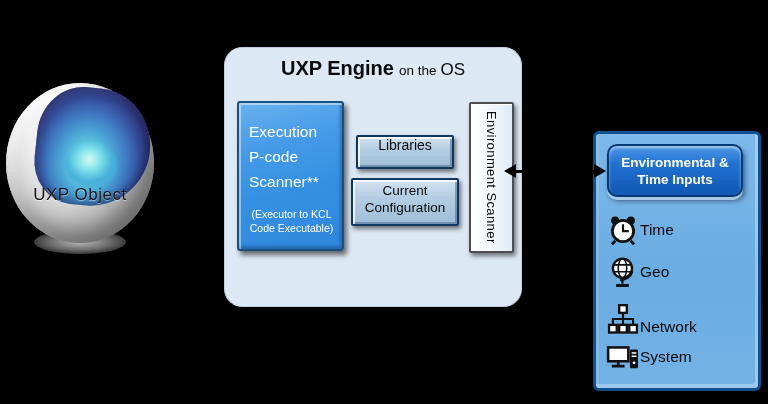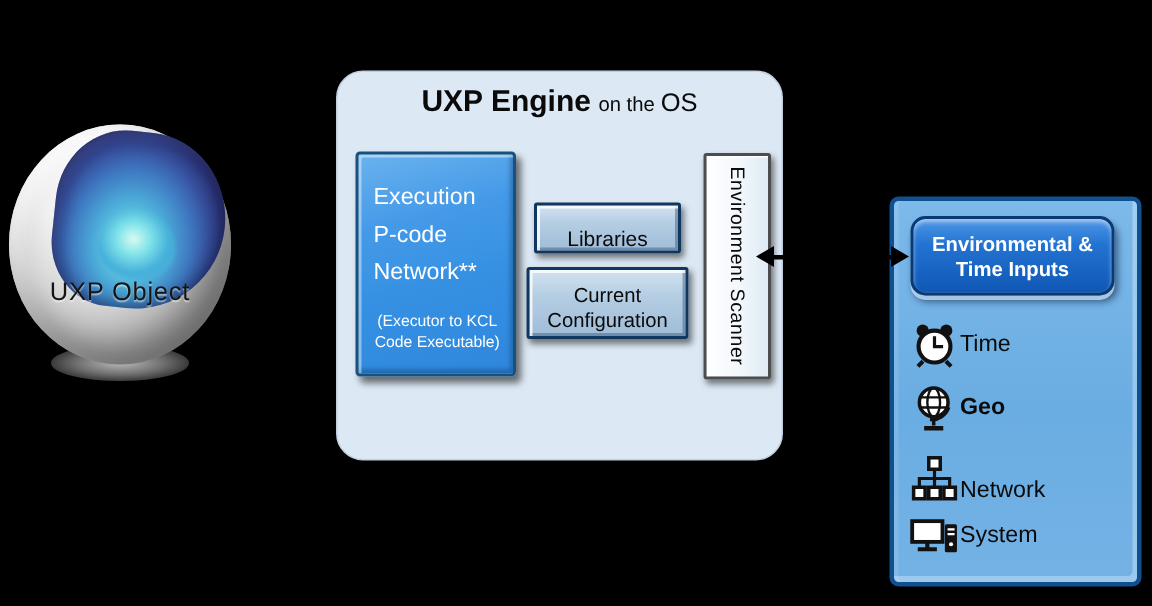--- a/index.html
+++ b/index.html
@@ -64,21 +64,21 @@
   }
   .pcode-line { font-size:15.5px; line-height:25px; }
   .pcode-note { margin-top:13px; text-align:center; font-size:10.5px; line-height:14px; }
 
   .bevel-box {
     position:absolute;
     background:linear-gradient(180deg, #d2e3f1 0%, #b4cde2 40%, #9fbdd8 100%);
     border:2px solid #10375f; border-radius:2px; color:#0a0a0a;
     box-shadow: inset 2px 2px 0 rgba(255,255,255,.8), inset -2px -2px 0 rgba(55,85,120,.45),
                 2px 3px 4px rgba(0,0,0,.5);
-    display:flex; align-items:flex-end; justify-content:center; text-align:center;
+    display:flex; align-items:flex-start; justify-content:center; text-align:center;
   }
   .libraries-box { left:131px; top:87px; width:98px; height:34px; font-size:14px; }
   .config-box { left:126px; top:130px; width:108px; height:48px; font-size:13.5px; line-height:17px; padding:2px 6px; }
 
   .scanner-box {
     position:absolute; left:244px; top:54px; width:45px; height:151px;
     background:linear-gradient(90deg, #ffffff 0%, #f2f7fc 55%, #dfeaf4 100%);
     border:2px solid #4d4d4d; border-radius:2px;
     box-shadow: 2px 3px 4px rgba(0,0,0,.5), inset 1px 1px 0 #fff;
     display:flex; align-items:center; justify-content:center;
@@ -114,21 +114,21 @@
     box-shadow: 0 3px 0 rgba(185,215,242,.85), 2px 4px 5px rgba(0,10,40,.5),
                 inset 0 2px 3px rgba(255,255,255,.5);
     color:#fff; font-weight:bold; font-size:13.5px; line-height:17px;
     display:flex; flex-direction:column; align-items:center; justify-content:center; text-align:right;
   }
   .input-row {
     position:absolute; left:0; width:100%; height:40px;
     display:flex; align-items:center; padding-left:10px;
   }
   .row-time    { top:76px; }
-  .row-geo     { top:118px;font-weight:bold; }
+  .row-geo     { top:118px; }
   .row-network { top:162px;align-items:flex-end; }
   .row-system  { top:203px; }
   .input-icon { width:34px; height:34px; flex:0 0 34px; display:block; }
   .input-label { font-size:15.5px; color:#0a0a0a; }
 </style>
 </head>
 <body>
 
 <div class="stage">
 
@@ -143,21 +143,21 @@
   </div>
 
   <div class="engine-panel">
     <div class="engine-title">
       <span class="t-main">UXP Engine</span><span class="t-mid">on the</span><span class="t-os">OS</span>
     </div>
 
     <div class="pcode-box">
       <div class="pcode-line">Execution</div>
       <div class="pcode-line">P-code</div>
-      <div class="pcode-line">Network**</div>
+      <div class="pcode-line">Scanner**</div>
       <div class="pcode-note">
         <div>(Executor to KCL</div>
         <div>Code Executable)</div>
       </div>
     </div>
 
     <div class="bevel-box libraries-box">
       <span>Libraries</span>
     </div>
 

